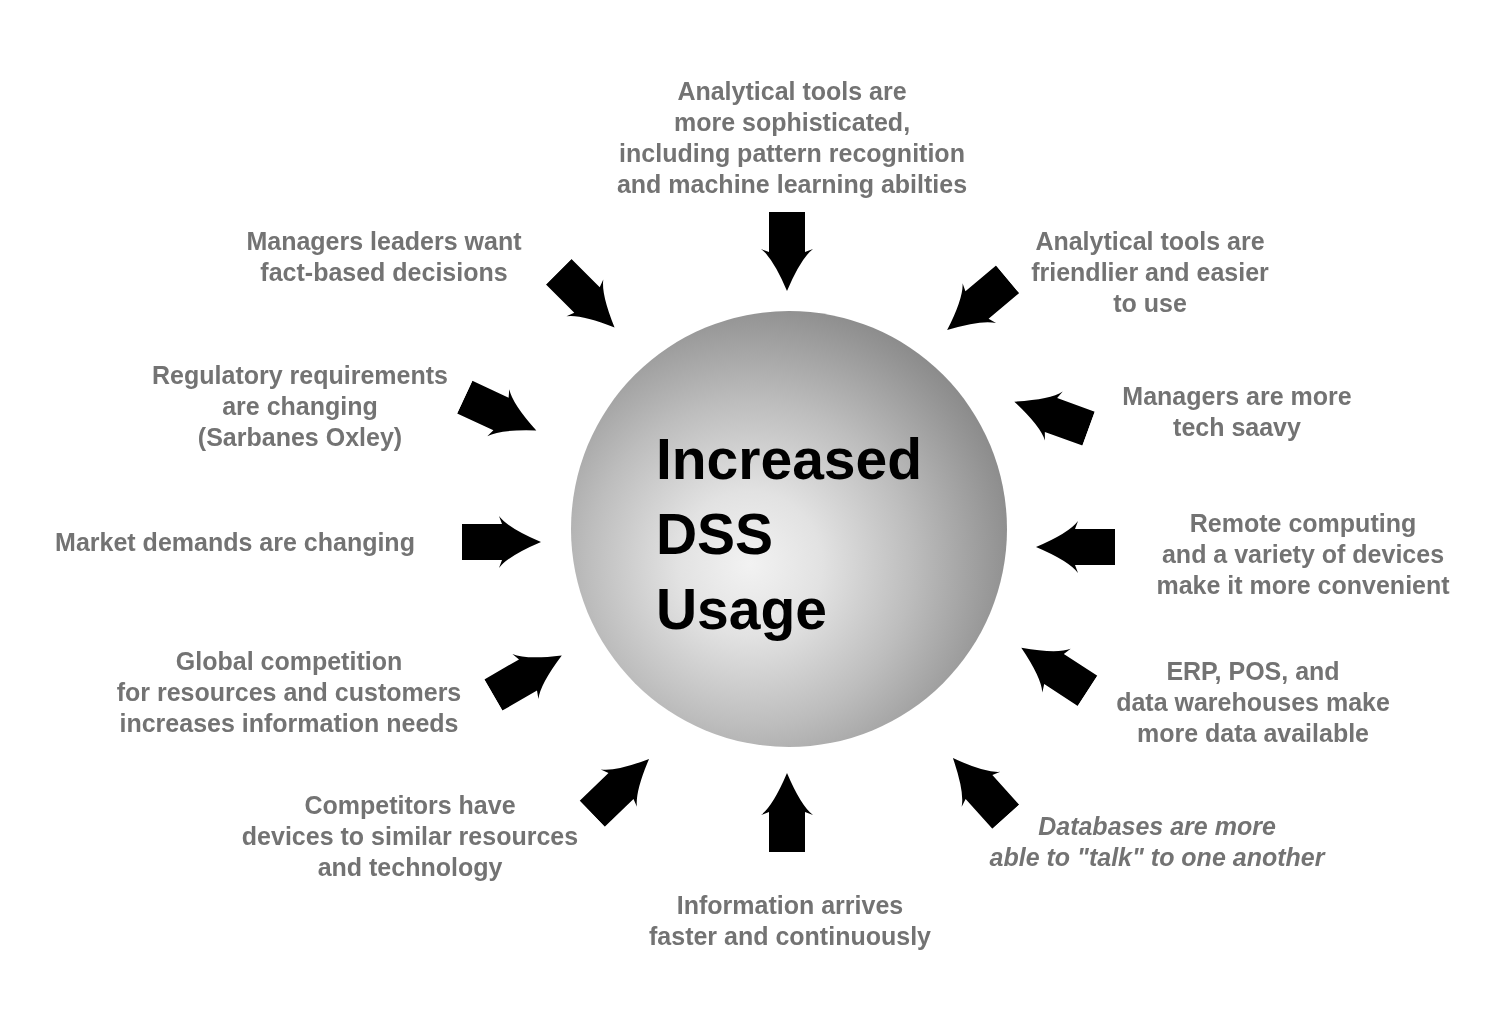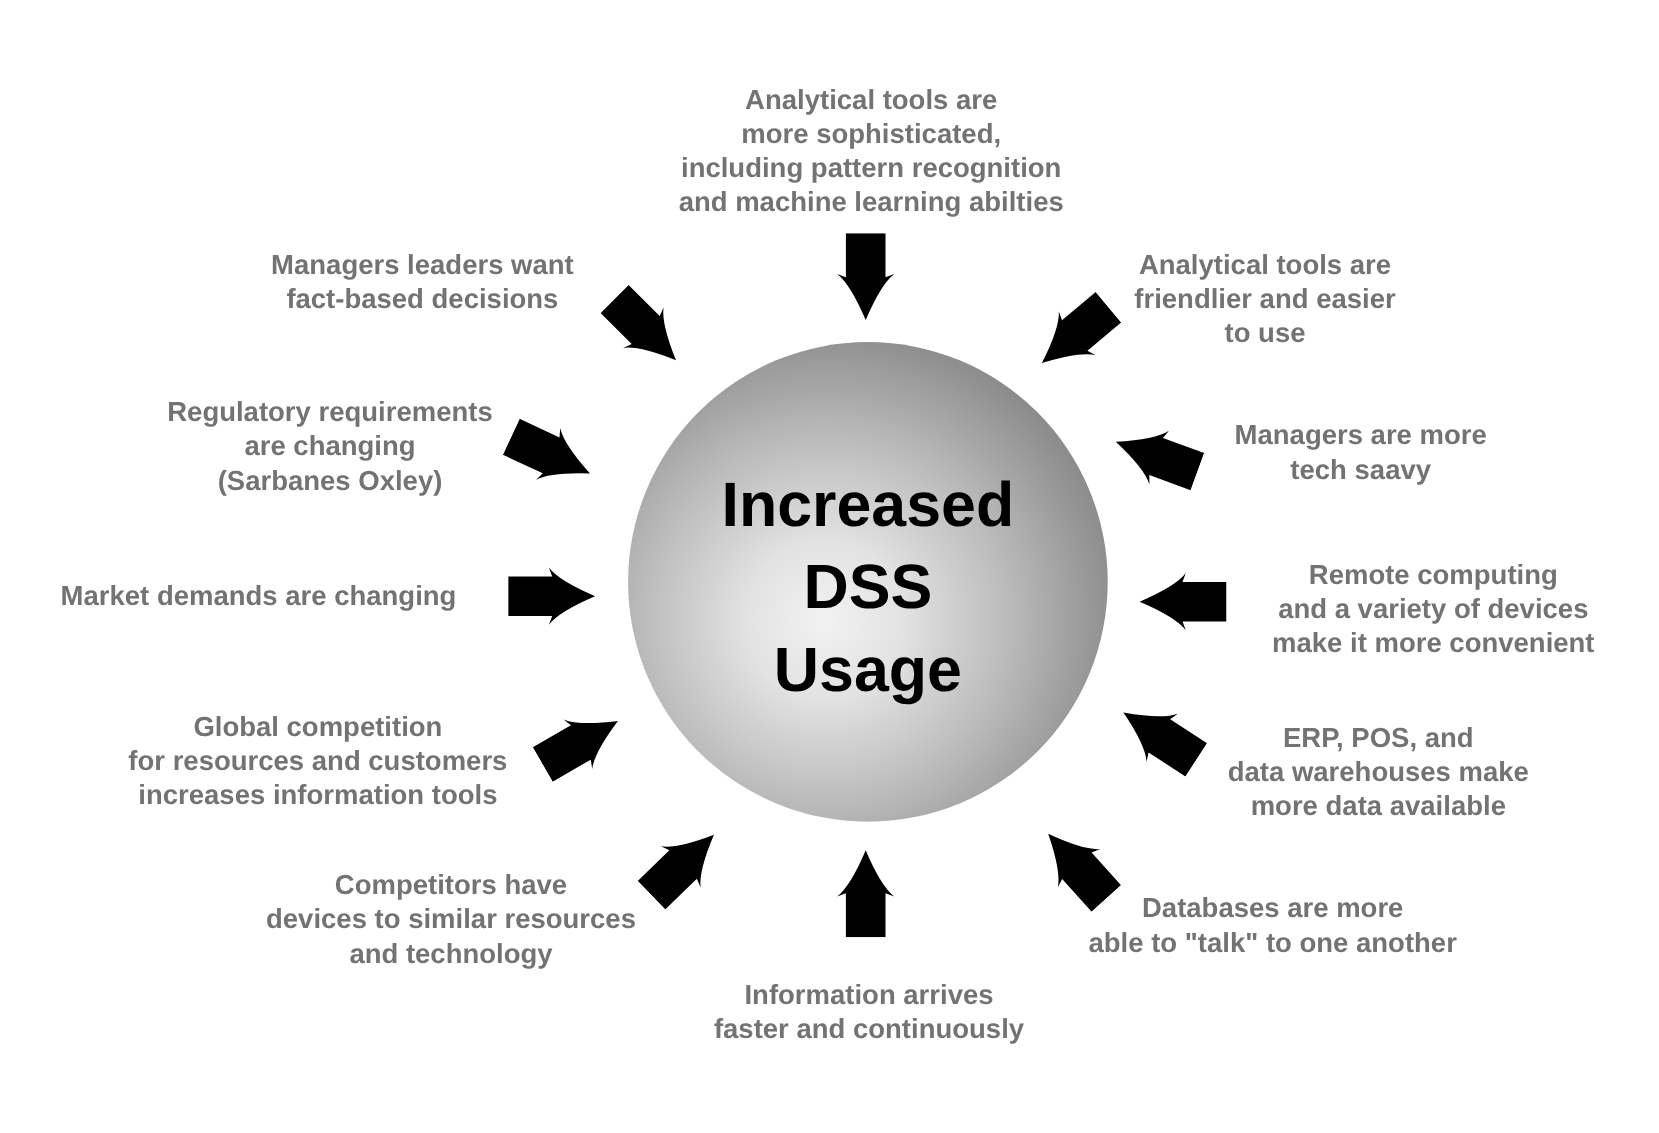--- a/index.html
+++ b/index.html
@@ -13,21 +13,20 @@
   .sphere{
     position:absolute;
     left:571px;top:311px;width:436px;height:436px;
     border-radius:50%;
     background:radial-gradient(circle at 41% 58%,
       #f2f2f2 0%, #e2e2e2 20%, #bdbdbd 45%, #939393 70%, #6a6a6a 96%, #626262 100%);
   }
   .sphere-title{
     position:absolute;inset:0;
     display:flex;align-items:center;justify-content:center;
-    text-align:center;
     font-size:57px;line-height:75px;font-weight:bold;color:#000;
     white-space:pre-line;
     padding-top:10px;
   }
   .label{
     position:absolute;
     transform:translateX(-50%);
     width:560px;
     text-align:center;
     font-size:25px;line-height:31px;font-weight:bold;color:#737373;
@@ -63,28 +62,28 @@
 are changing
 (Sarbanes Oxley)</div>
   <div class="label" style="left:1237px;top:381px;">Managers are more
 tech saavy</div>
   <div class="label" style="left:235px;top:527px;">Market demands are changing</div>
   <div class="label" style="left:1303px;top:508px;">Remote computing
 and a variety of devices
 make it more convenient</div>
   <div class="label" style="left:289px;top:646px;">Global competition
 for resources and customers
-increases information tools</div>
+increases information needs</div>
   <div class="label" style="left:1253px;top:656px;">ERP, POS, and
 data warehouses make
 more data available</div>
   <div class="label" style="left:410px;top:790px;">Competitors have
 devices to similar resources
 and technology</div>
-  <div class="label" style="left:1157px;top:811px;">Databases are more
+  <div class="label" style="left:1157px;top:811px;font-style:italic;">Databases are more
 able to "talk" to one another</div>
   <div class="label" style="left:790px;top:890px;">Information arrives
 faster and continuously</div>
 
   <svg class="arrow" viewBox="0 0 80 56" style="left:747px;top:224px;transform:rotate(90deg);">
     <path d="M0,10 L40,10 L37,2 Q46,14 79,28 Q46,42 37,54 L40,46 L0,46 Z" fill="#000000"></path>
   </svg>
 
   <svg class="arrow" viewBox="0 0 80 56" style="left:547px;top:272px;transform:rotate(45deg);">
     <path d="M0,10 L40,10 L37,2 Q46,14 79,28 Q46,42 37,54 L40,46 L0,46 Z" fill="#000000"></path>

